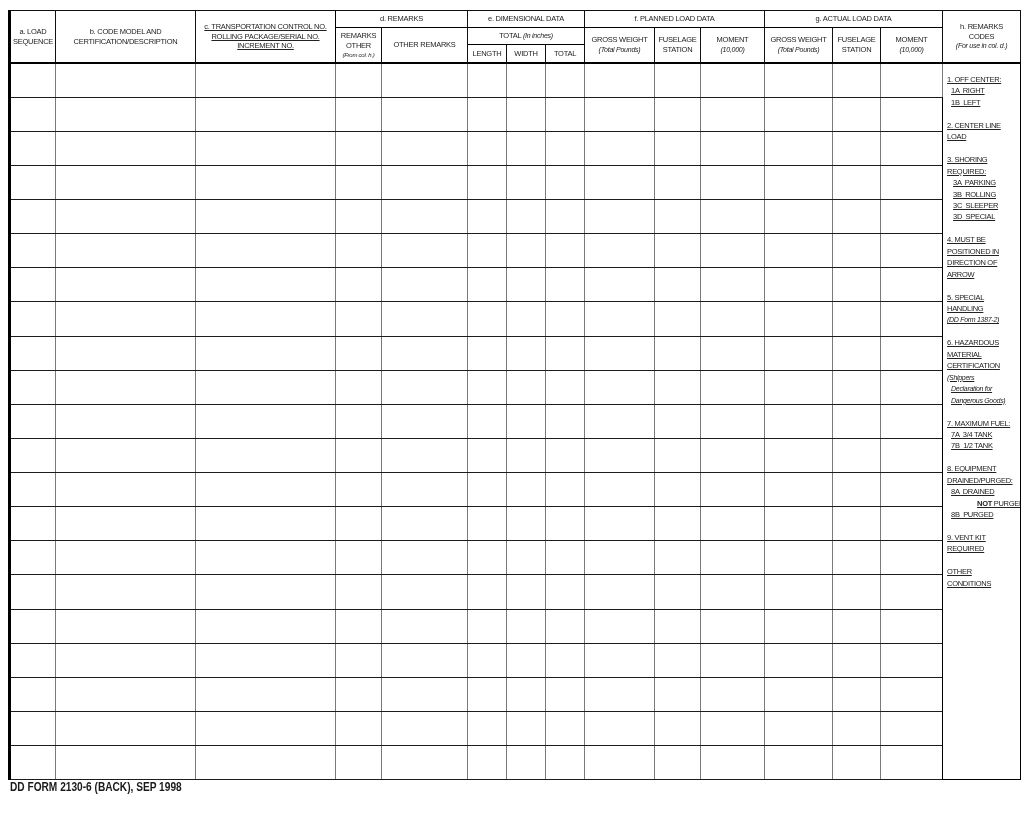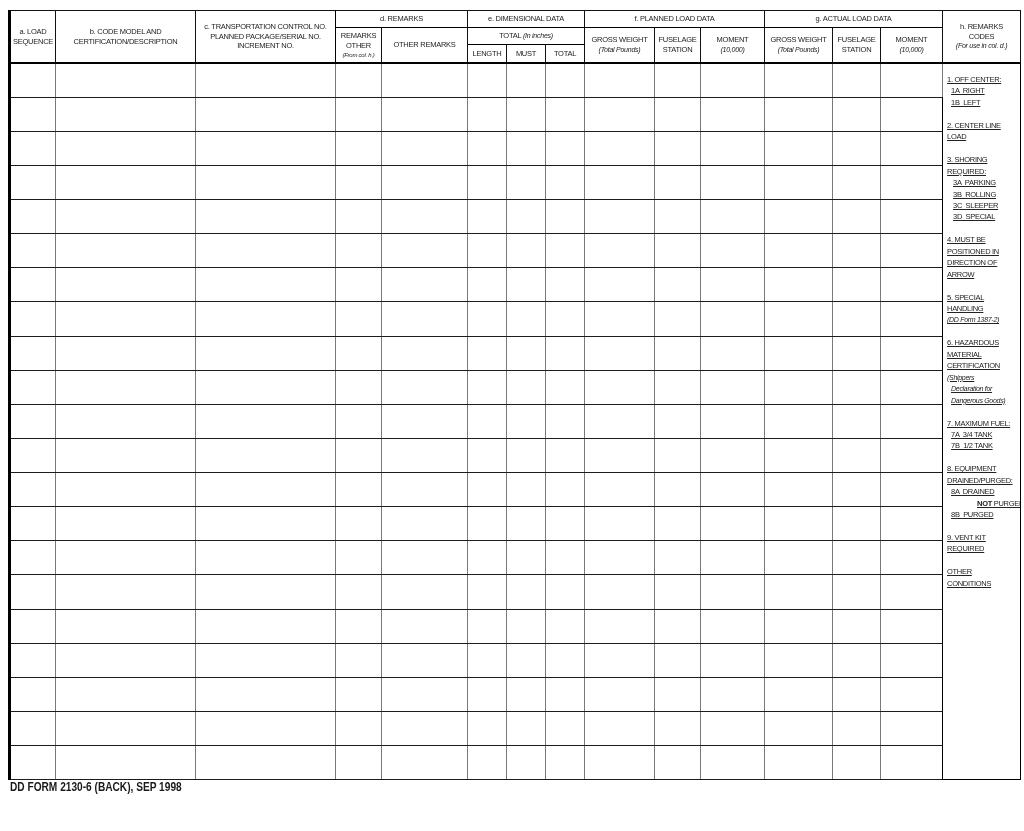--- a/index.html
+++ b/index.html
@@ -54,23 +54,23 @@
   <thead>
     <tr class="h1">
       <th rowspan="3" class="hb">
         <span class="ln">a.  LOAD</span>
         <span class="ln">SEQUENCE</span>
       </th>
       <th rowspan="3" class="hb">
         <span class="ln">b.  CODE MODEL AND</span>
         <span class="ln">CERTIFICATION/DESCRIPTION</span>
       </th>
-      <th rowspan="3" class="hb" style="border-right:1.5px solid #000;">
+      <th rowspan="3" class="hb" style="border-right:1.5px solid #000;text-decoration:underline;">
         <span class="ln">c. TRANSPORTATION CONTROL NO.</span>
-        <span class="ln">PLANNED PACKAGE/SERIAL NO.</span>
+        <span class="ln">ROLLING PACKAGE/SERIAL NO.</span>
         <span class="ln">INCREMENT NO.</span>
       </th>
       <th colspan="2" class="grp">d.  REMARKS</th>
       <th colspan="3" class="grp">e.  DIMENSIONAL DATA</th>
       <th colspan="3" class="grp">f.  PLANNED LOAD DATA</th>
       <th colspan="3" class="grp">g.  ACTUAL LOAD DATA</th>
       <th rowspan="3" class="hb">
         <span class="ln">h.  REMARKS</span>
         <span class="ln">CODES</span>
         <span class="ln it">(For use in col. d.)</span>
@@ -107,21 +107,21 @@
         <span class="ln">FUSELAGE</span>
         <span class="ln">STATION</span>
       </th>
       <th rowspan="2" class="hb">
         <span class="ln">MOMENT</span>
         <span class="ln it">(10,000)</span>
       </th>
     </tr>
     <tr class="h3">
       <th>LENGTH</th>
-      <th>MUST</th>
+      <th>WIDTH</th>
       <th>TOTAL</th>
     </tr>
   </thead>
   <tbody id="data-body">
       <tr class="row">
         <td class="c0"></td>
         <td class="c1"></td>
         <td class="c2"></td>
         <td class="c3"></td>
         <td class="c4"></td>

